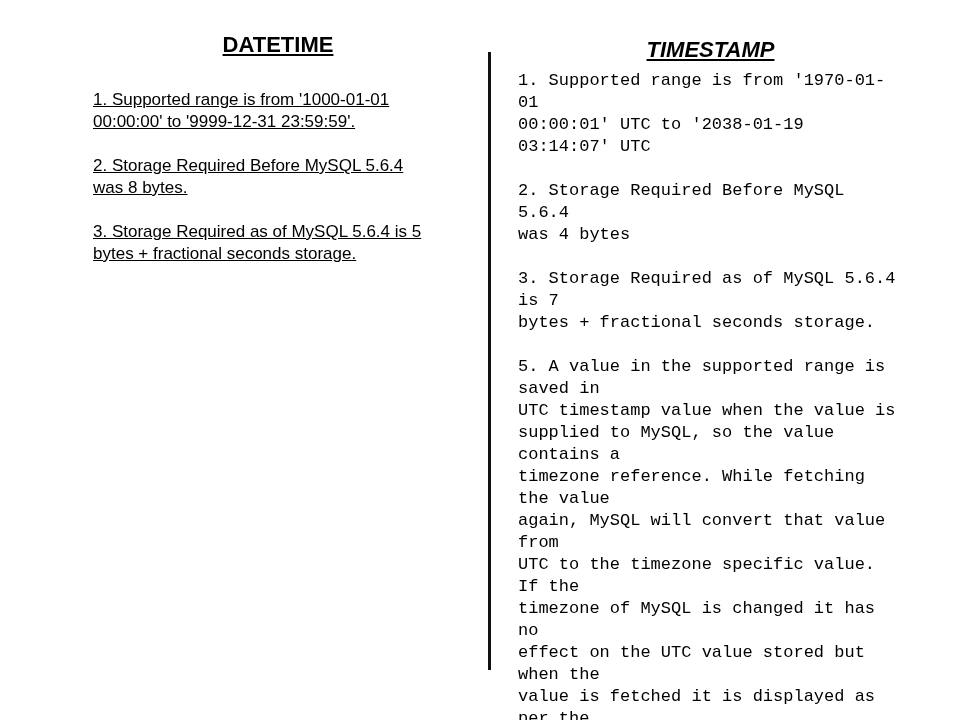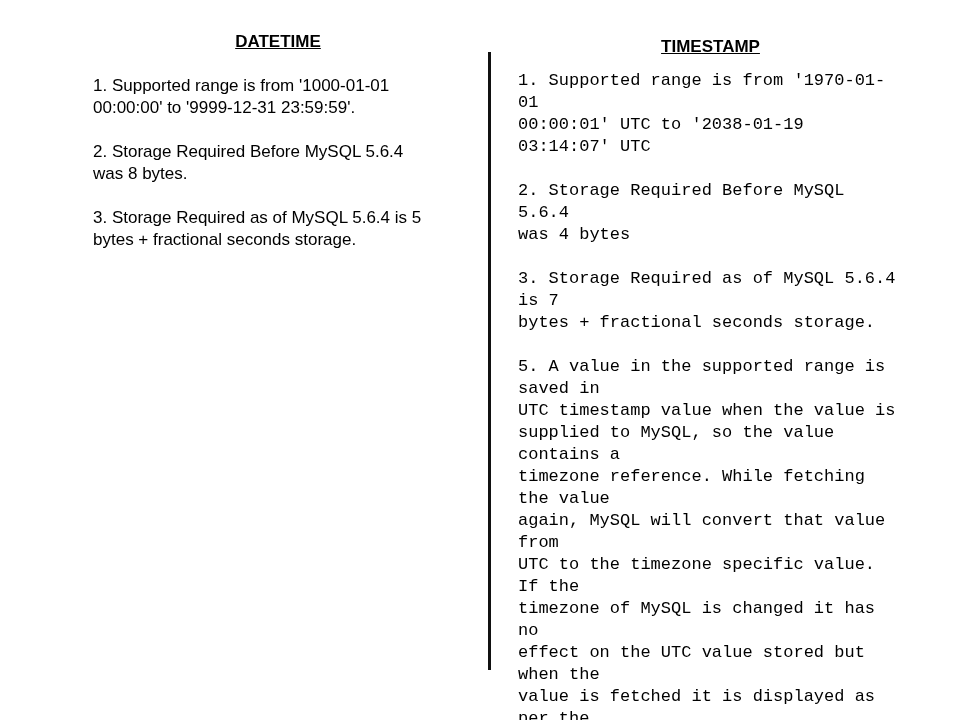--- a/index.html
+++ b/index.html
@@ -1,26 +1,26 @@
 <!DOCTYPE html>
 <html><head>
   <meta charset="utf-8">
   <style>
     html, body { margin: 0; padding: 0; background: #ffffff; }
     body { width: 960px; height: 720px; position: relative; overflow: hidden;
            font-family: "Liberation Sans", sans-serif; color: #000; }
     .col { position: absolute; top: 0; }
     .col-left { left: 93px; width: 370px; }
     .col-right { left: 518px; width: 385px; }
-    .heading { font-weight: bold; text-decoration: underline; font-size: 17px;
+    .heading { font-weight: bold; text-decoration: underline; font-size: 22px;
                text-align: center; position: absolute; left: 0; right: 0; }
     .col-left .heading { top: 32px; }
-    .col-right .heading { top: 37px; }
+    .col-right .heading { top: 37px; font-style: italic; }
     .items { position: absolute; left: 0; right: 0; }
-    .col-left .items { top: 75px; }
+    .col-left .items { top: 89px; text-decoration: underline; }
     .col-right .items { top: 70px; font-family: Liberation Mono, monospace; }
     .item { font-size: 17px; line-height: 22px; margin: 0 0 22px 0; white-space: pre-line; }
     .divider { position: absolute; left: 488px; top: 52px; width: 3px; height: 618px; background: #111; }
   </style>
 </head>
 <body>
 
 <div class="col col-left">
   <div class="heading">DATETIME</div>
   <div class="items">

